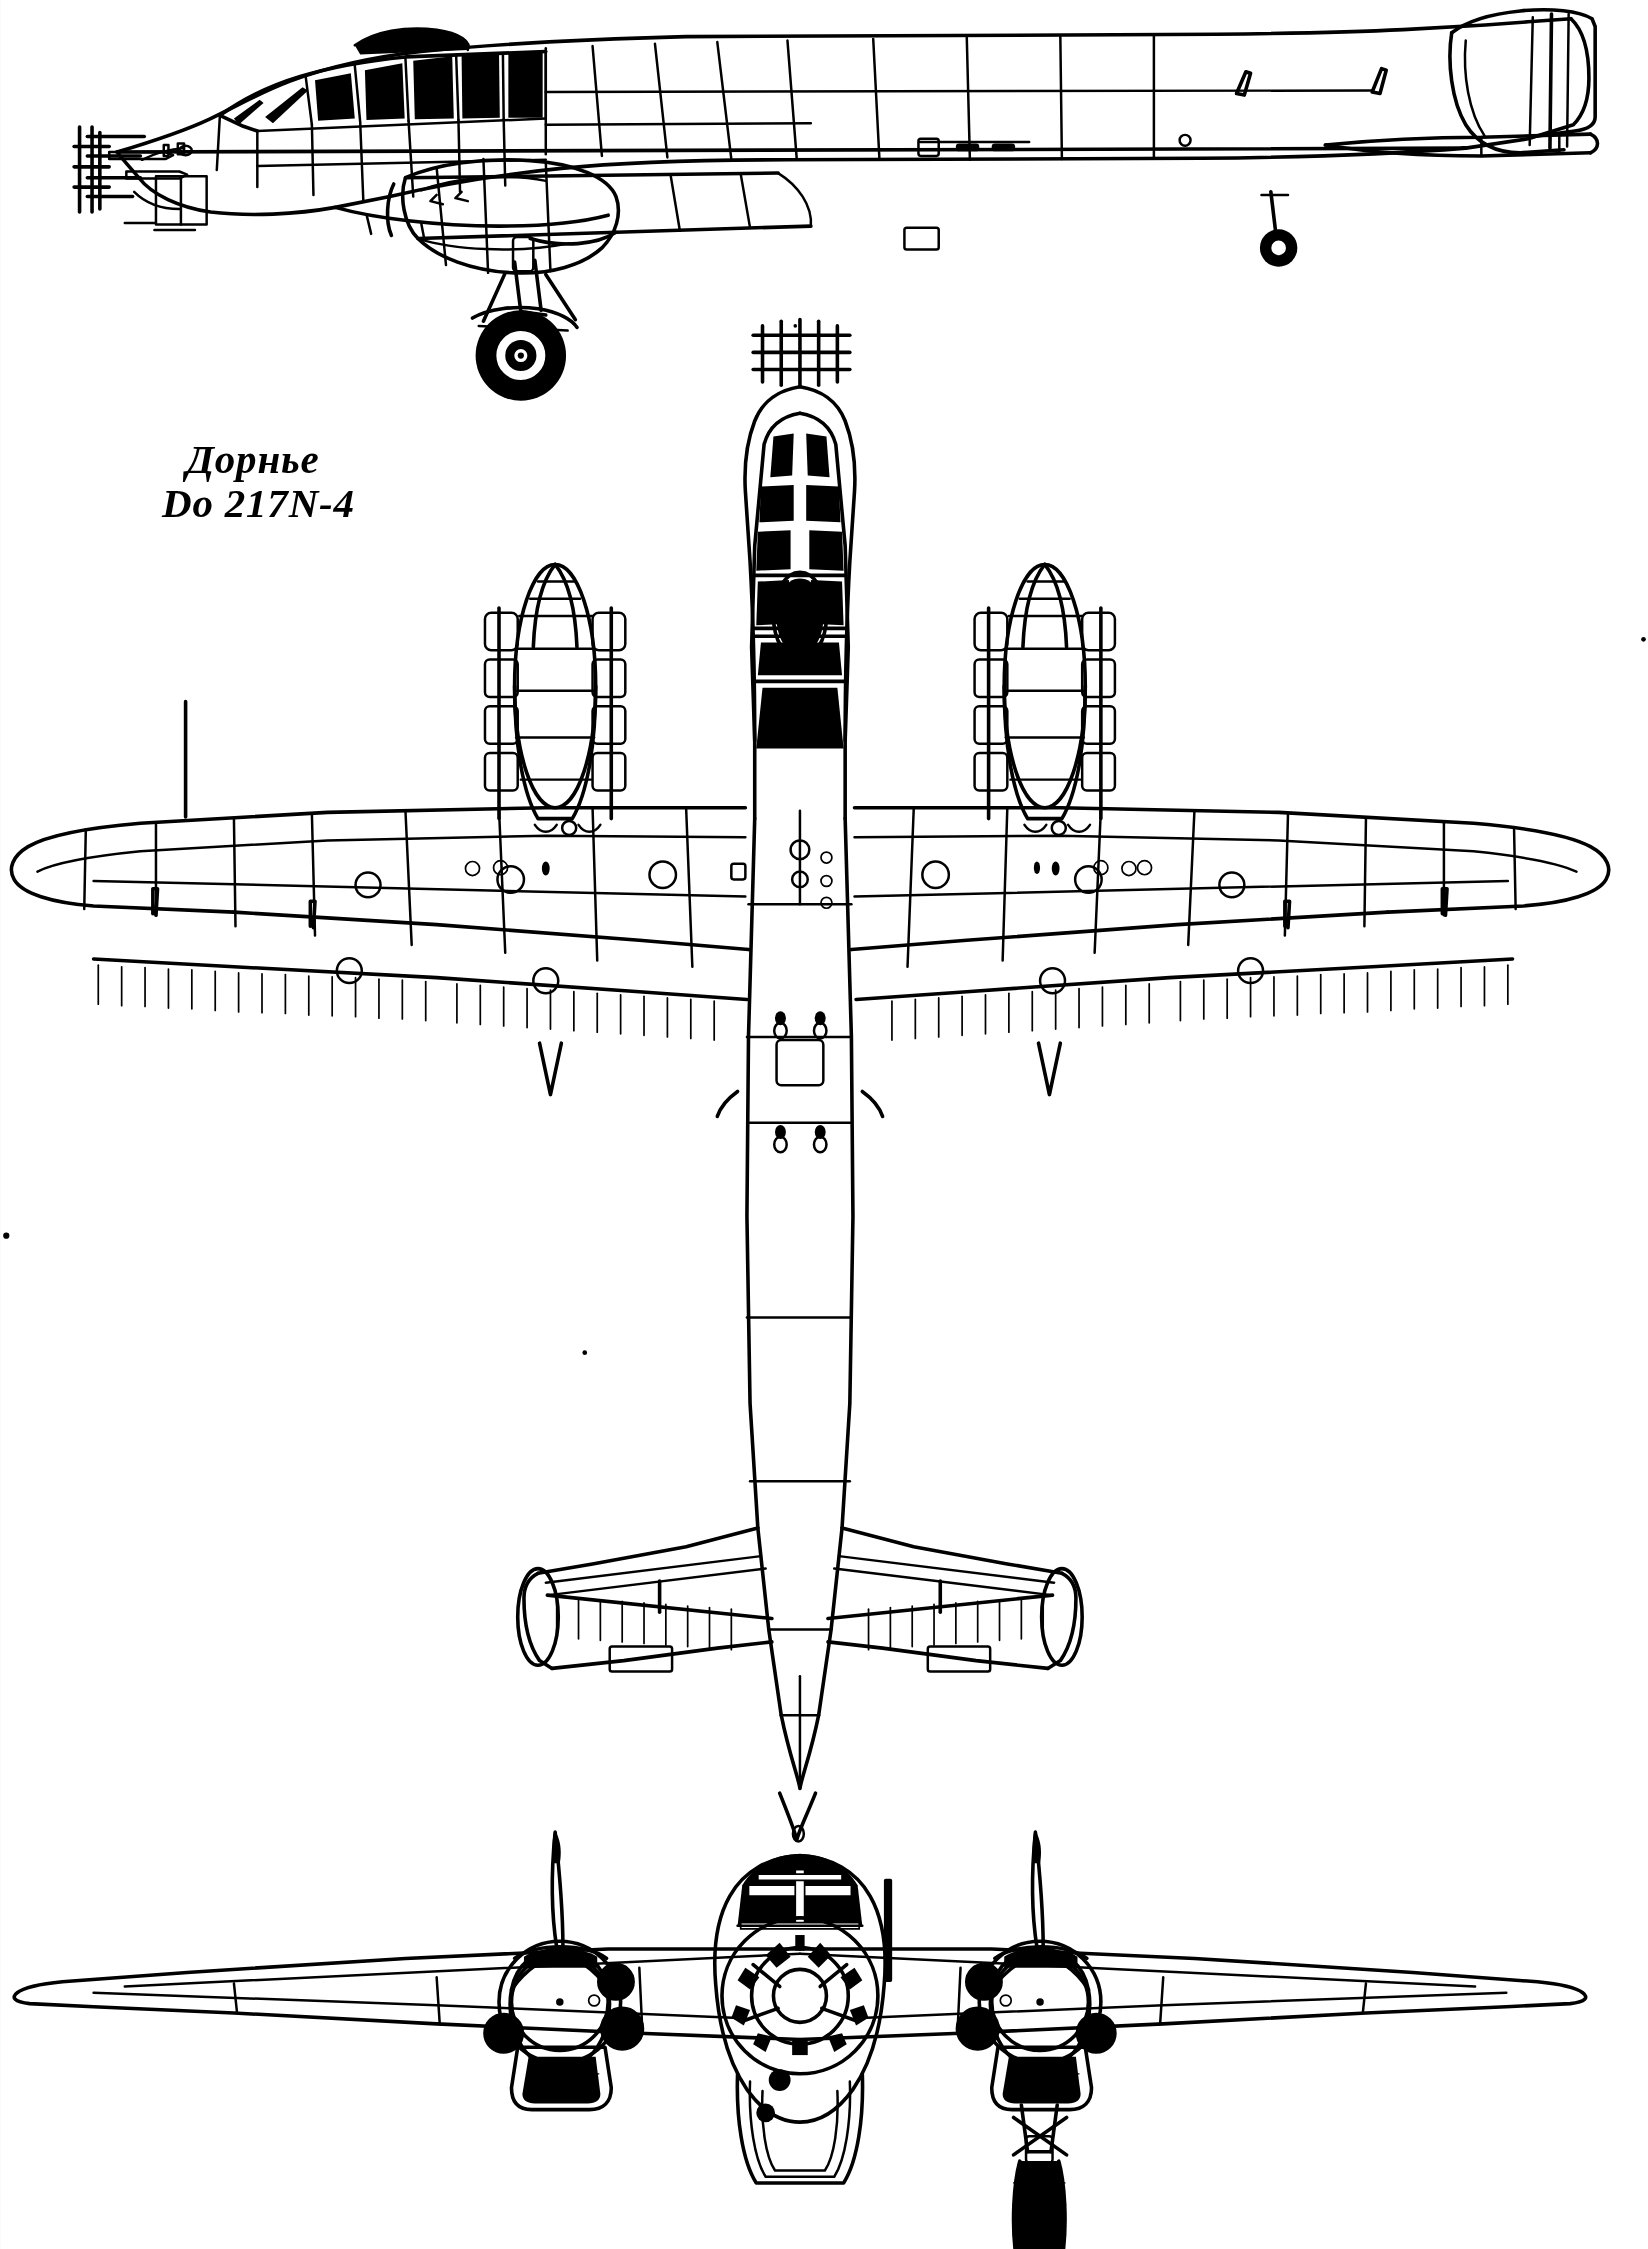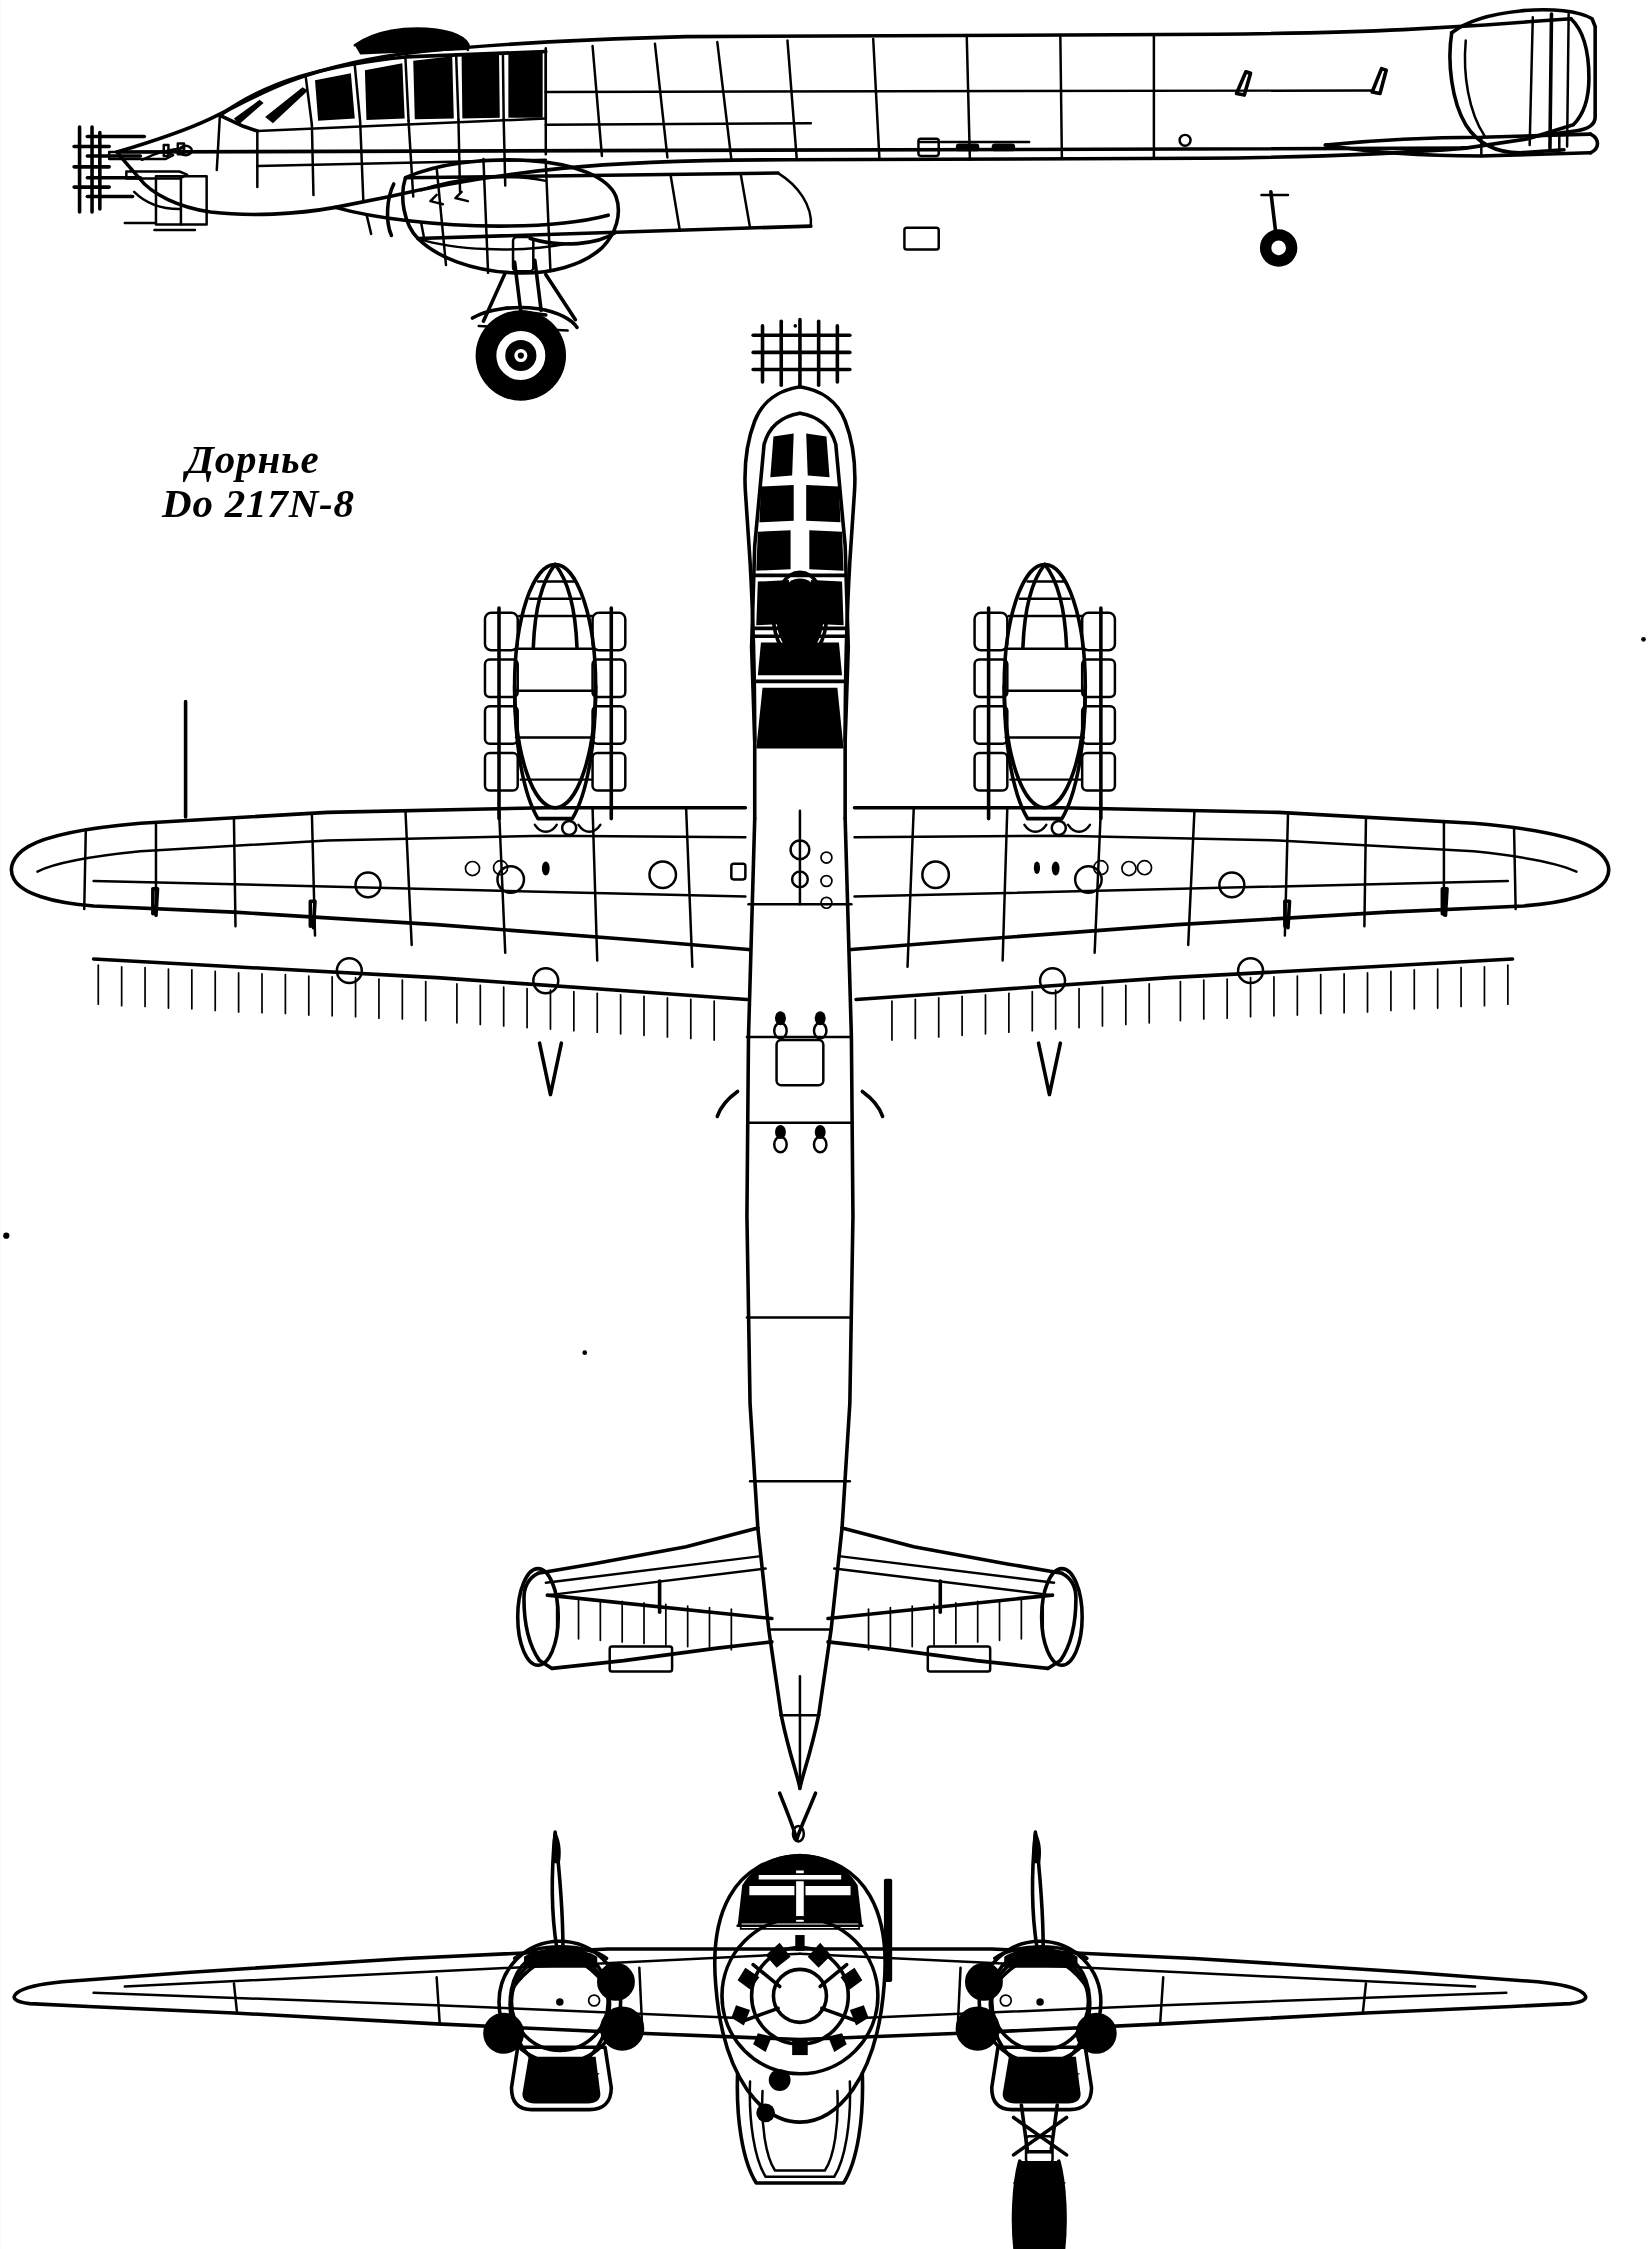--- a/index.html
+++ b/index.html
@@ -736,16 +736,16 @@
 
     <g>
       <circle class="sol" cx="8" cy="1585" r="4"></circle>
       <circle class="sol" cx="2108" cy="820" r="3"></circle>
       <circle class="sol" cx="750" cy="1735" r="3"></circle>
     </g>
 
   </svg>
 
   <div class="caption" id="cap-line1">Дорнье</div>
-  <div class="caption" id="cap-line2">Do 217N-8</div>
+  <div class="caption" id="cap-line2">Do 217N-4</div>
 
 </div>
 
 
 </body></html>

